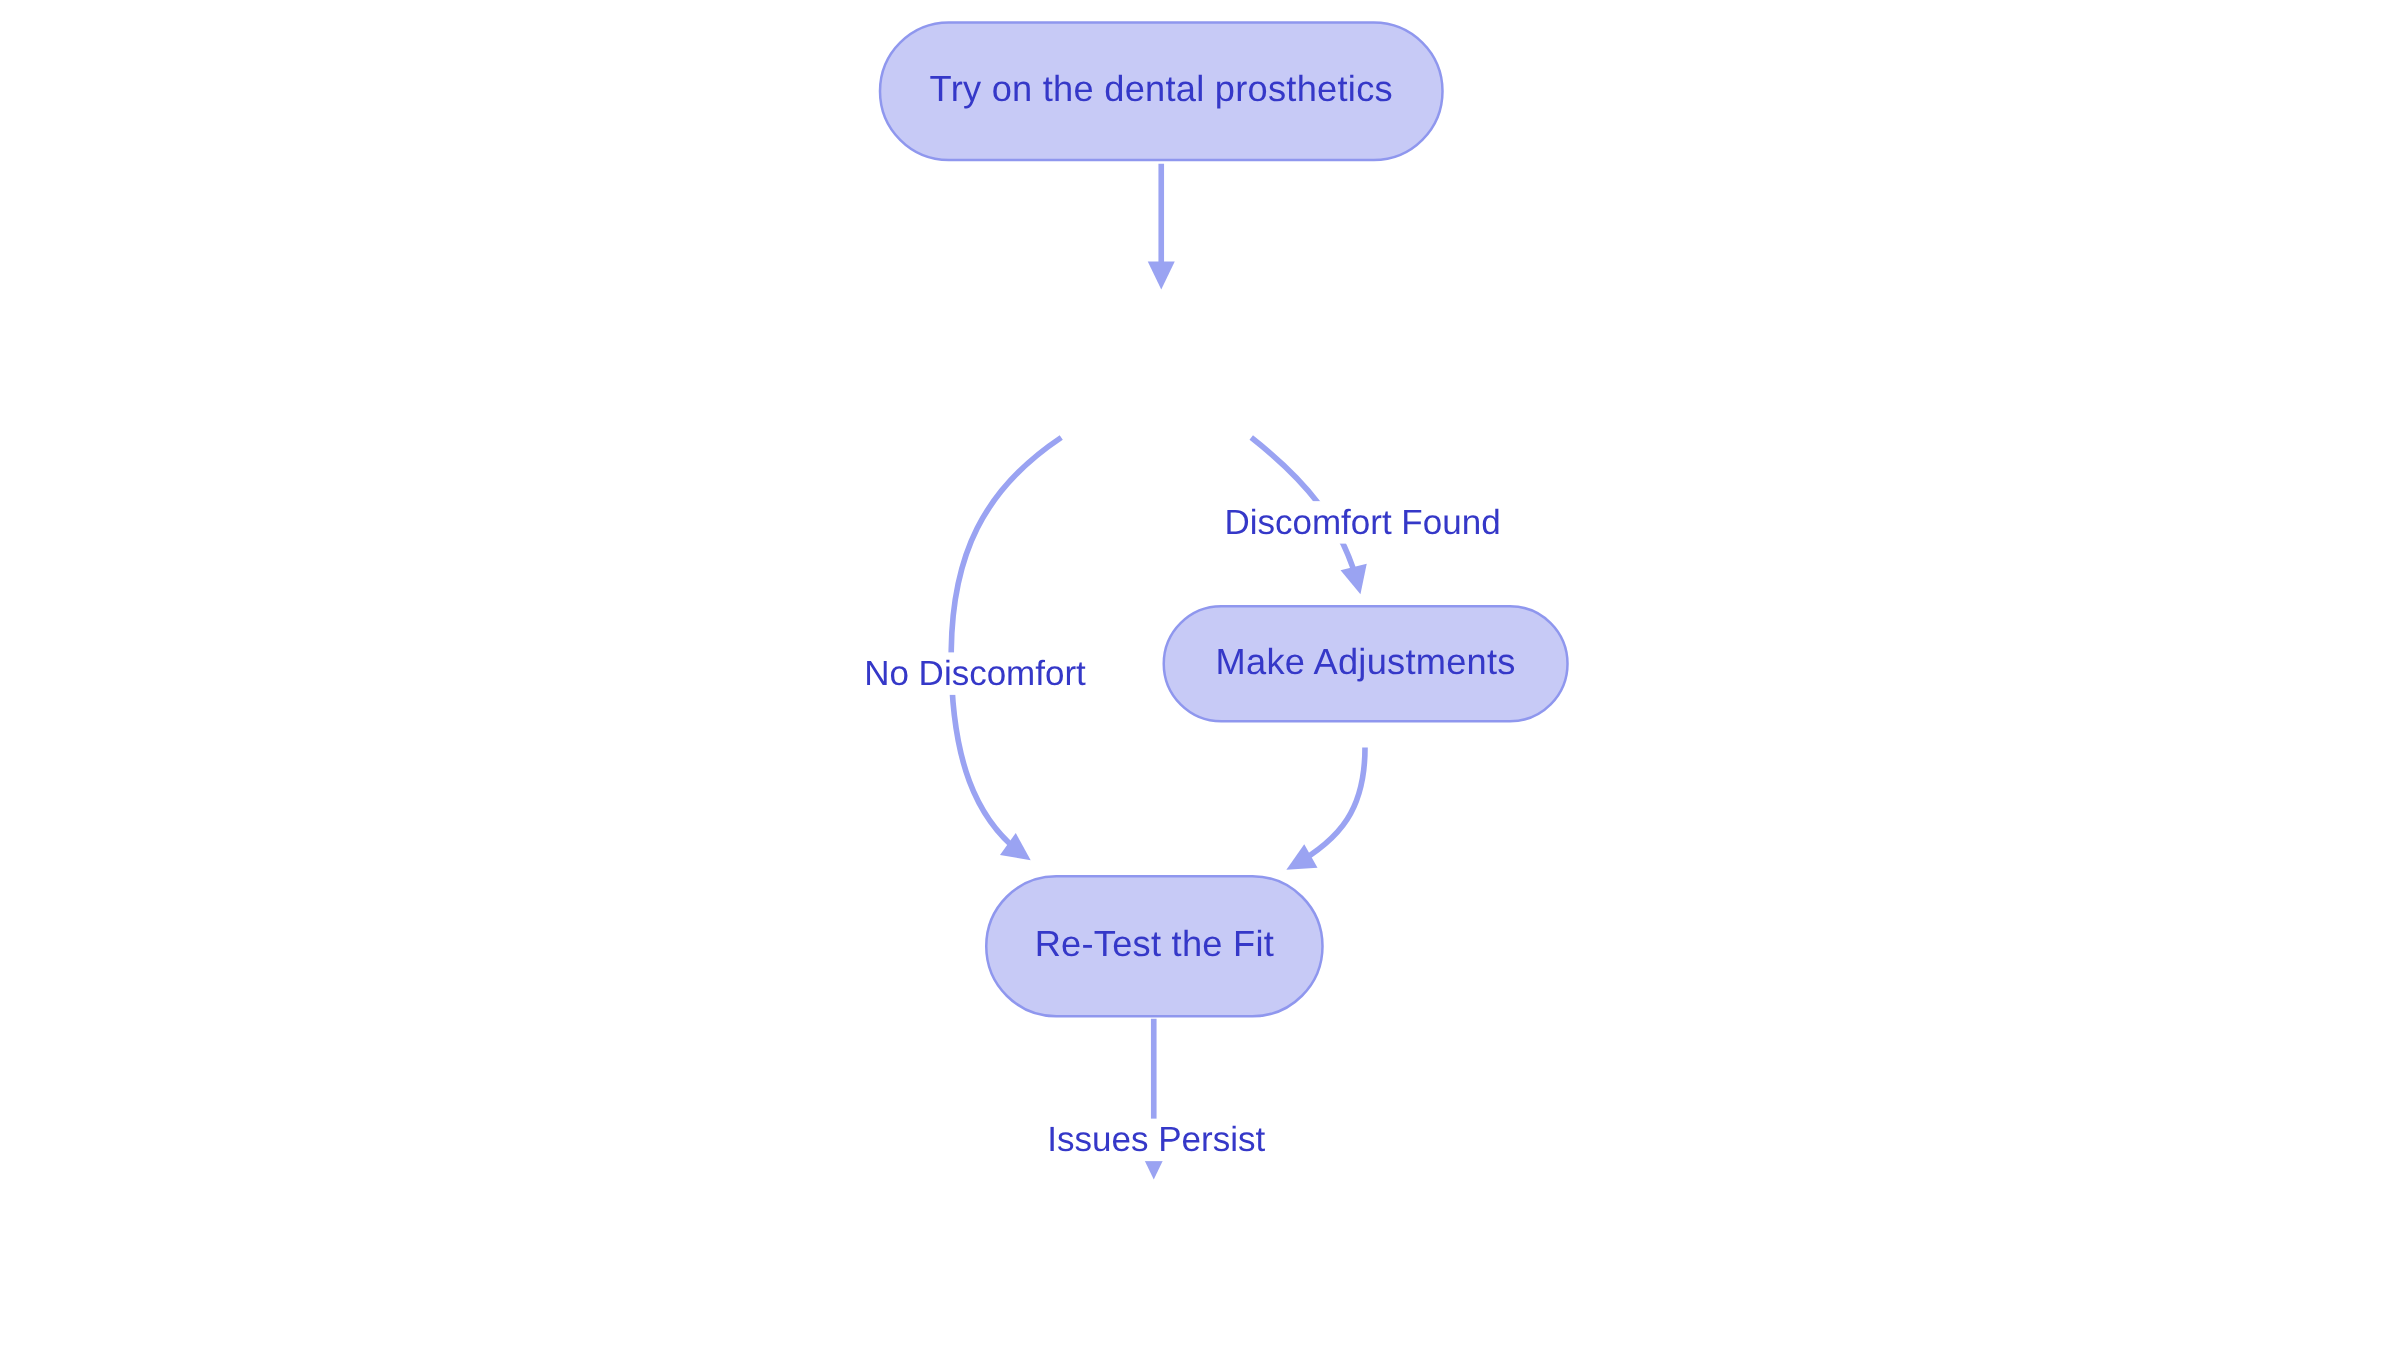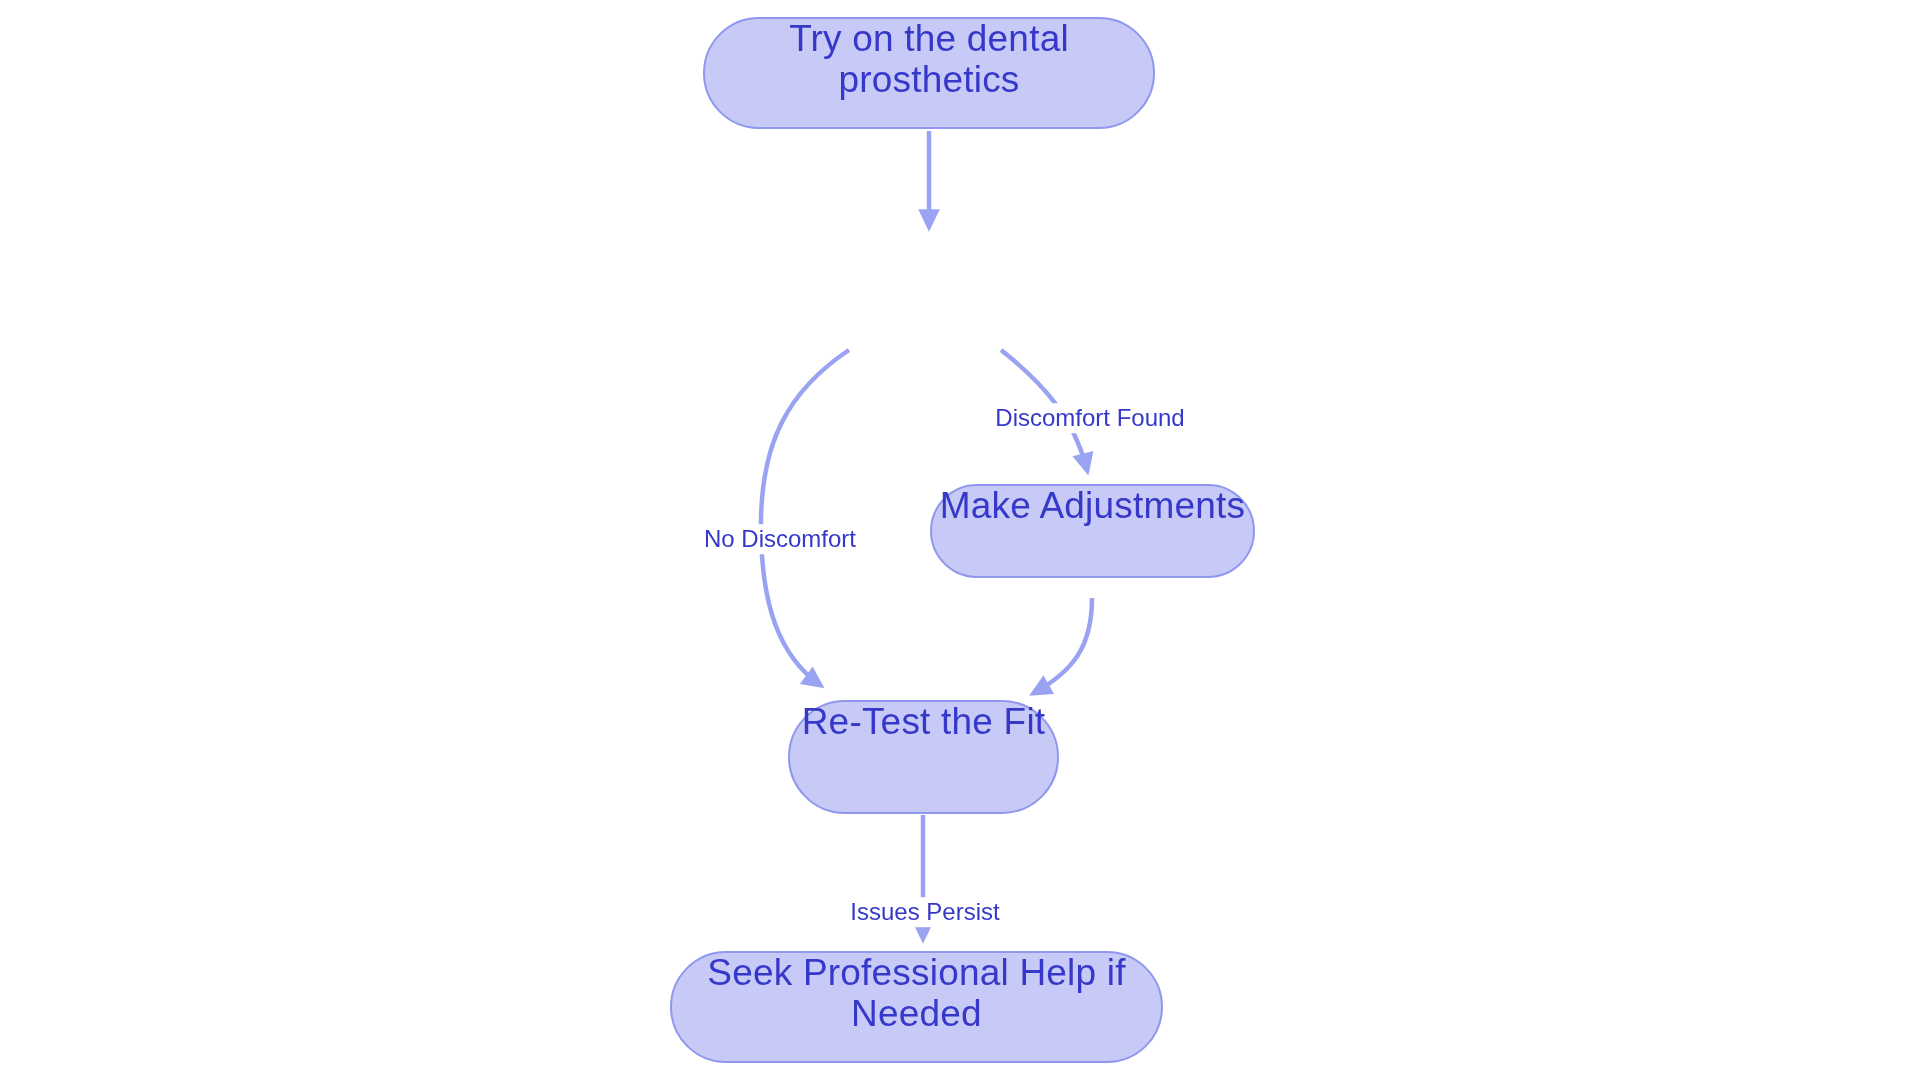--- a/index.html
+++ b/index.html
@@ -32,33 +32,34 @@
     fill: var(--edge, #9aa3f2);
     stroke: none;
   }
   .node {
     position: absolute;
     box-sizing: border-box;
     background: var(--node-fill, #c7caf6);
     border: 2.5px solid var(--node-border, #8f97ee);
     border-radius: 58px;
     display: flex;
+    align-items: center;
     justify-content: center;
     text-align: center;
     color: var(--text, #3538c8);
-    font-size: 37px;
+    font-size: 29px;
     letter-spacing: 0.2px;
     line-height: 1.1;
   }
   .edge-label {
     position: absolute;
     transform: translate(-50%, -50%);
     background: var(--background, #ffffff);
     color: var(--text, #3538c8);
-    font-size: 24px;
+    font-size: 28px;
     line-height: 1.15;
     padding: 1px 8px;
     white-space: nowrap;
   }
 </style>
 </head>
 <body>
 
 <div class="canvas">
 
@@ -81,23 +82,20 @@
 
 
   <div class="node" style="left:930px; top:484px; width:325px; height:94px;">
     <span>Make Adjustments</span>
   </div>
 
   <div class="node" style="left:788px; top:700px; width:271px; height:114px;">
     <span>Re-Test the Fit</span>
   </div>
 
-  <div class="node" style="left:670px; top:951px; width:493px; height:112px;">
-    <span>Seek Professional Help if Needed</span>
-  </div>
 
   <div class="edge-label" style="left:780px; top:539px;">No Discomfort</div>
 
   <div class="edge-label" style="left:1090px; top:418px;">Discomfort Found</div>
 
   <div class="edge-label" style="left:925px; top:912px;">Issues Persist</div>
 
 </div>
 
 </body></html>

